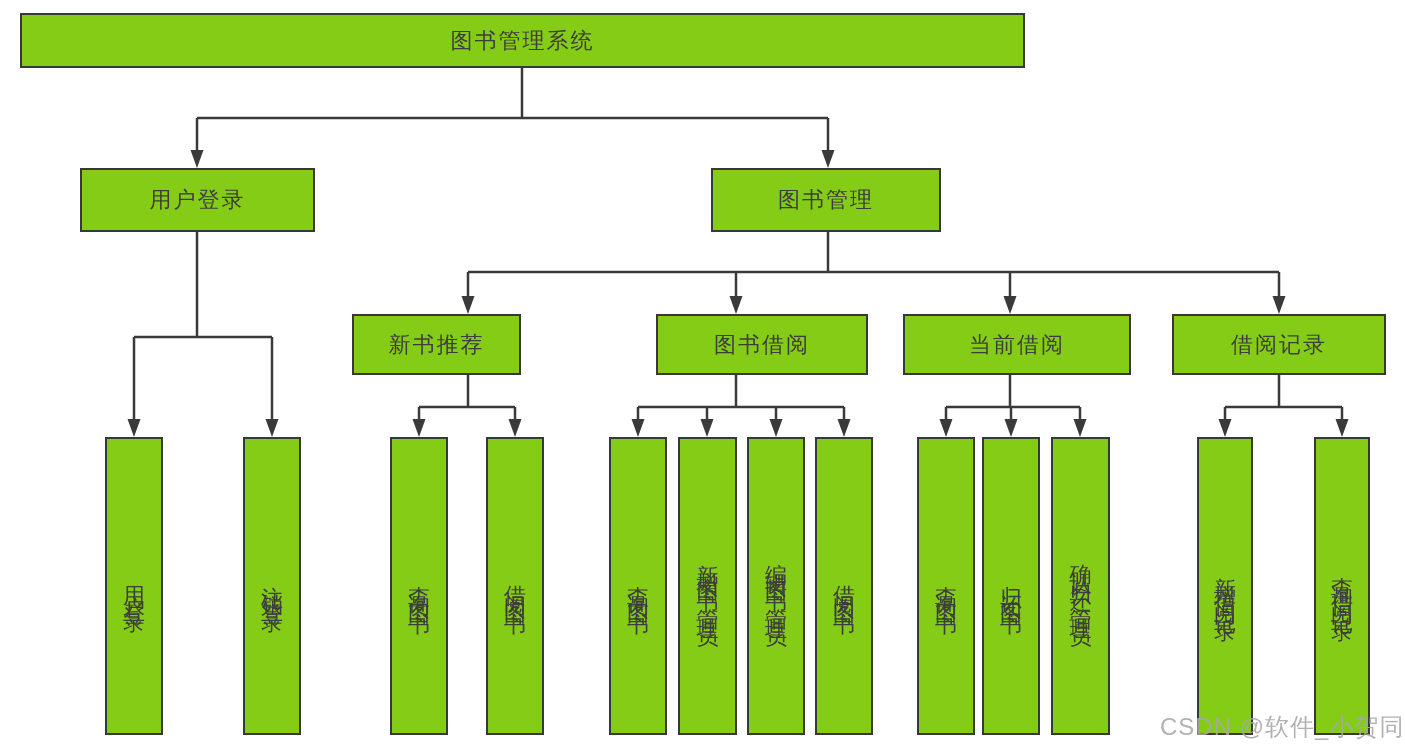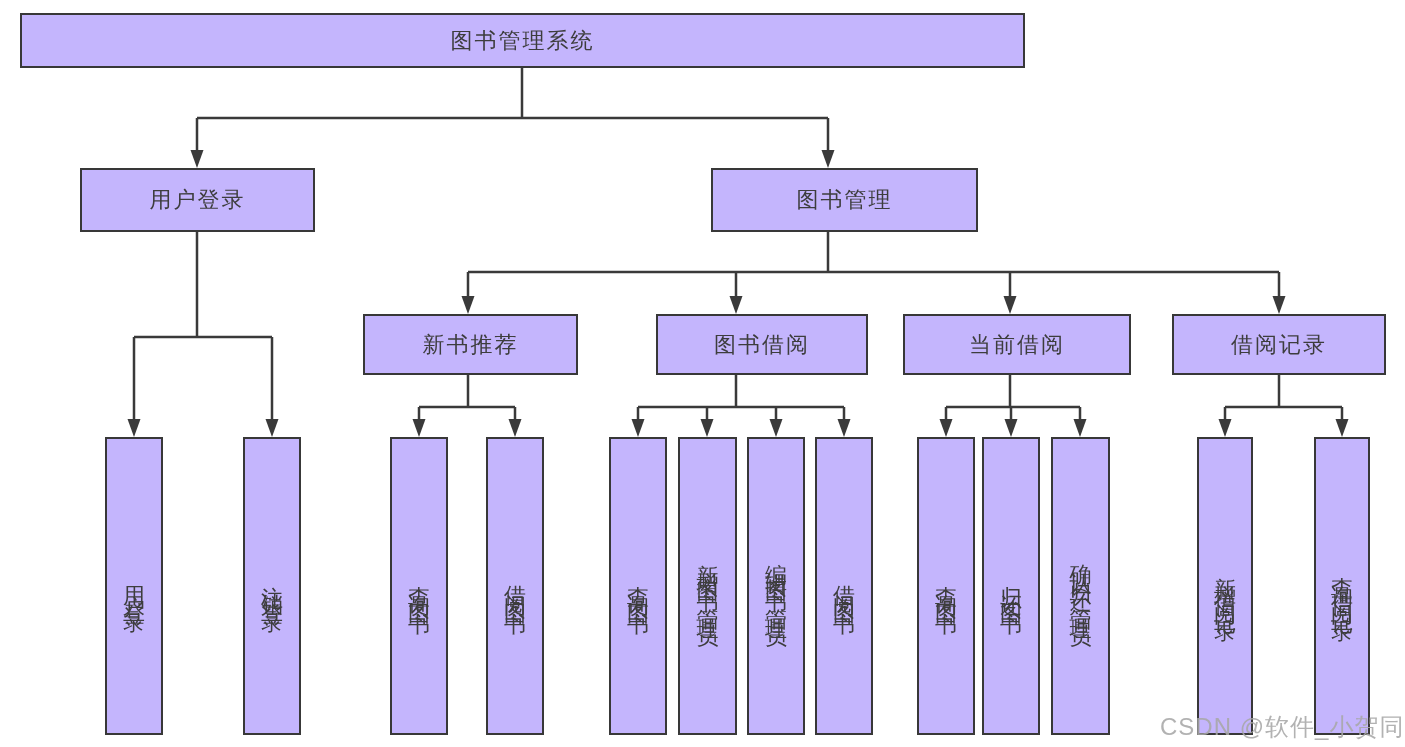--- a/index.html
+++ b/index.html
@@ -13,21 +13,21 @@
   svg.connectors {
     position:absolute; left:0; top:0; width:1405px; height:747px;
     z-index:1; pointer-events:none;
   }
   svg.connectors path.ln {
     fill:none; stroke:#3a3a3a; stroke-width:2.5;
   }
   svg.connectors polygon.ar { fill:#3a3a3a; }
   .box {
     position:absolute;
-    background:#c4b5fd;
+    background:#84cc16;
     border:2.5px solid #383838;
     box-sizing:border-box;
     display:flex; align-items:center; justify-content:center;
     color:#3d3d3d;
     z-index:2;
   }
   .htext {
     font-size:22px;
     letter-spacing:2px;
     white-space:nowrap;
@@ -99,25 +99,25 @@
     </g>
   </svg>
 
   <div class="box lvl-root">
     <span class="htext">图书管理系统</span>
   </div>
 
   <div class="box lvl2" style="left:80px;width:235px">
     <span class="htext">用户登录</span>
   </div>
-  <div class="box lvl2" style="left:711px;width:267px">
+  <div class="box lvl2" style="left:711px;width:230px">
     <span class="htext">图书管理</span>
   </div>
 
-  <div class="box lvl3" style="left:363px;width:215px">
+  <div class="box lvl3" style="left:352px;width:169px">
     <span class="htext">新书推荐</span>
   </div>
   <div class="box lvl3" style="left:656px;width:212px">
     <span class="htext">图书借阅</span>
   </div>
   <div class="box lvl3" style="left:903px;width:228px">
     <span class="htext">当前借阅</span>
   </div>
   <div class="box lvl3" style="left:1172px;width:214px">
     <span class="htext">借阅记录</span>

